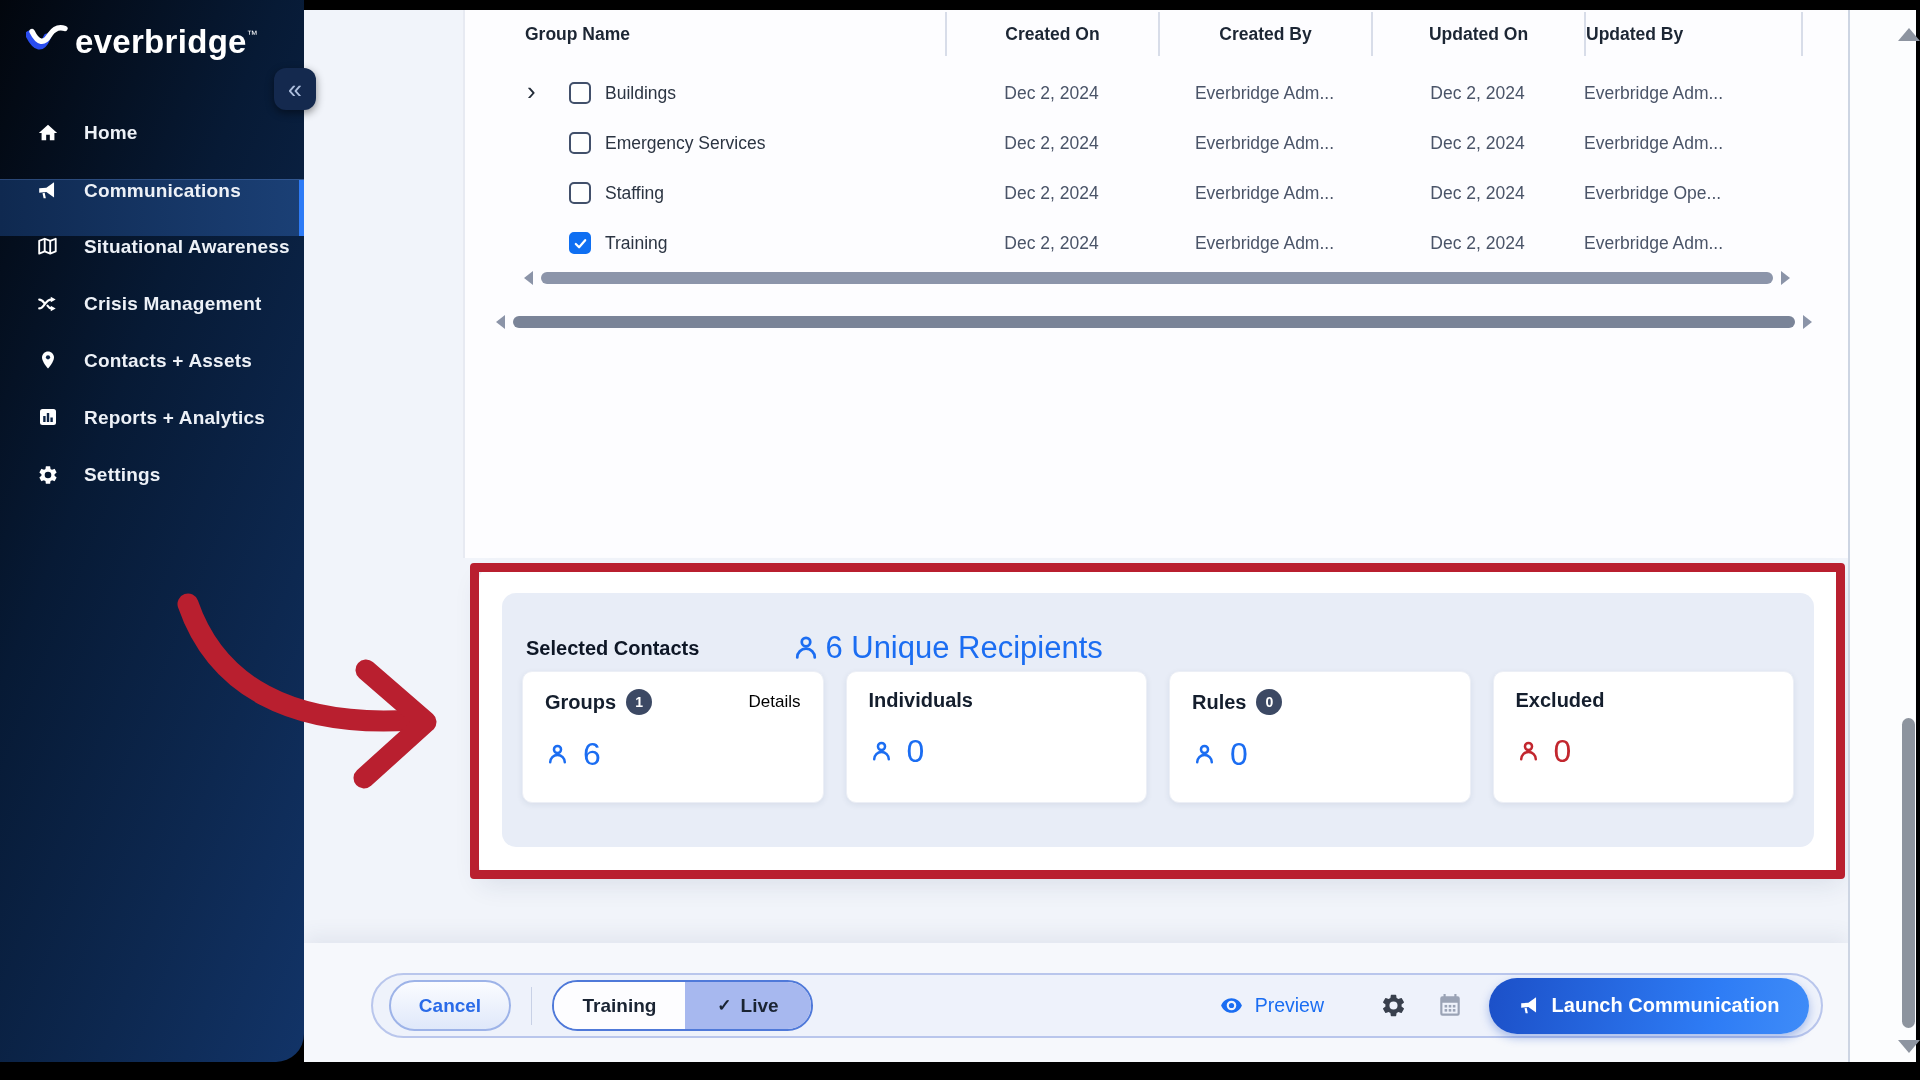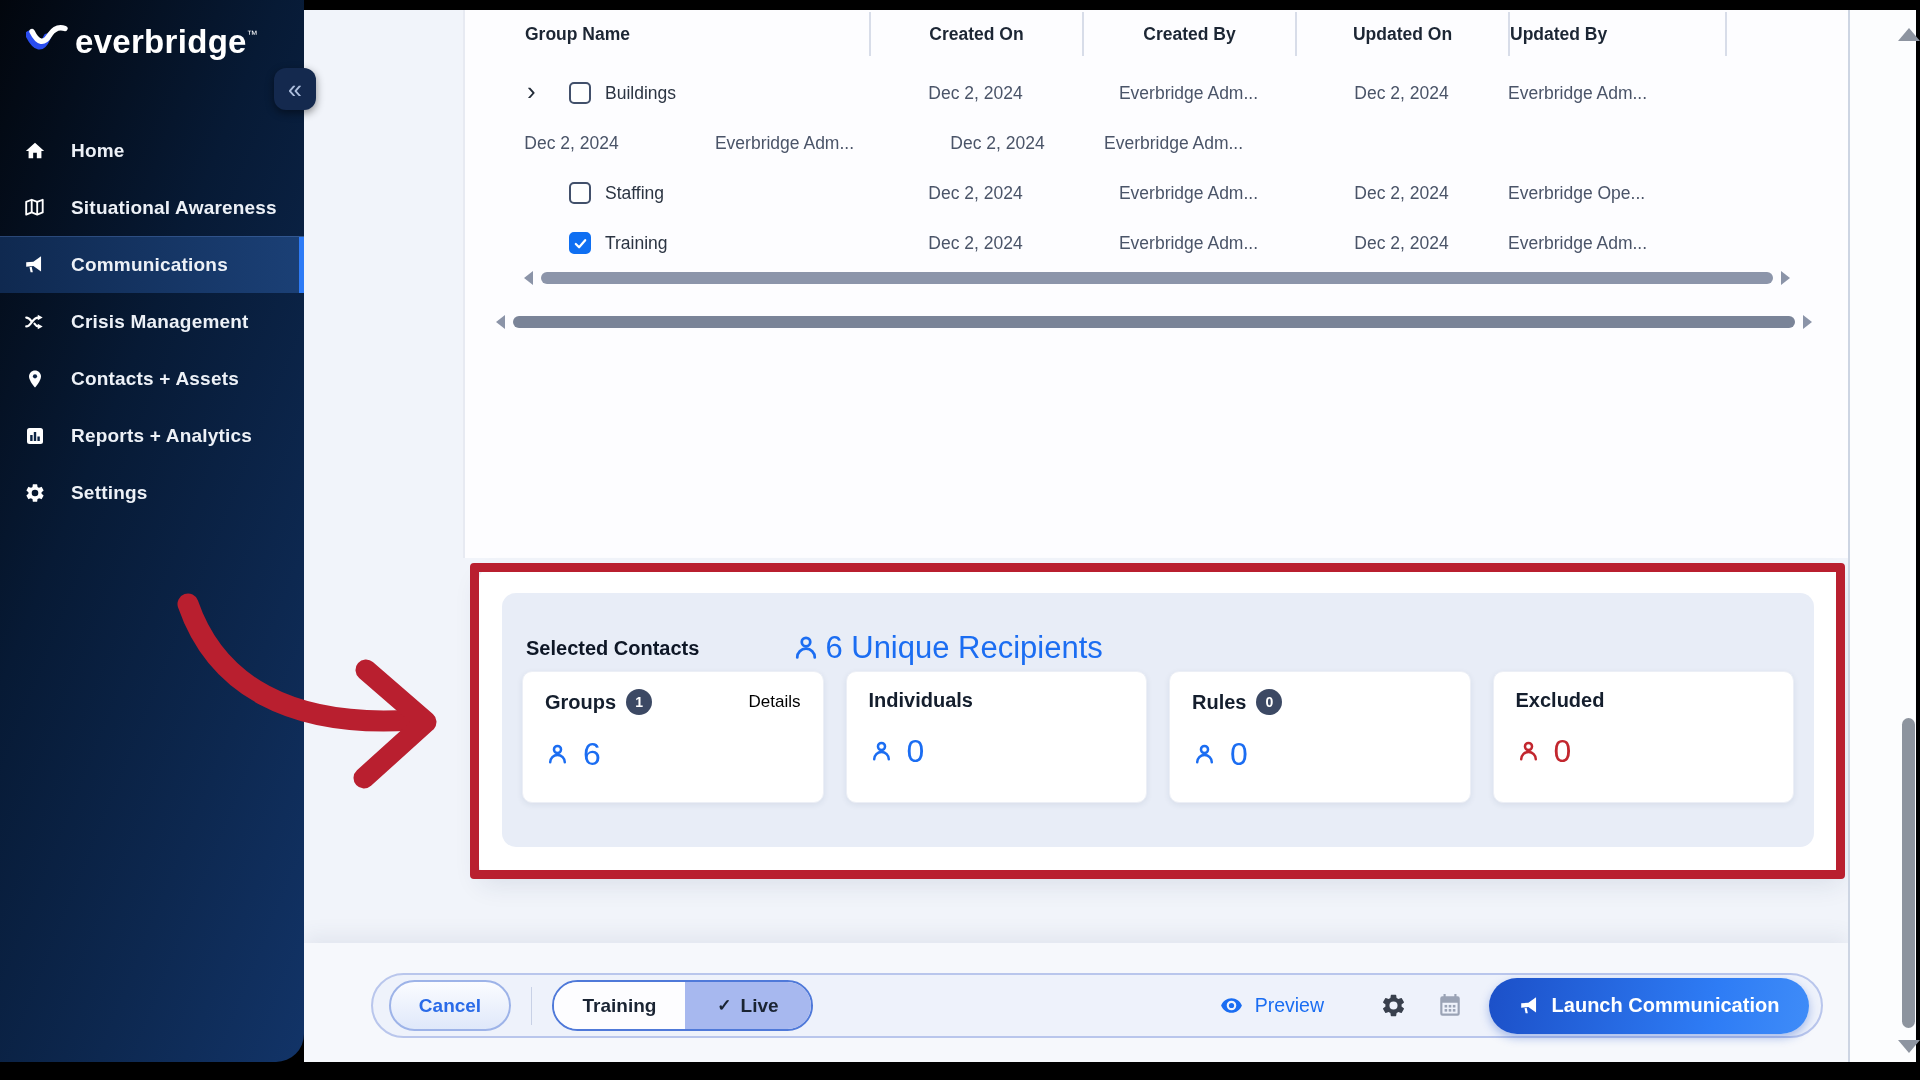--- a/index.html
+++ b/index.html
@@ -9,21 +9,21 @@
   
   .main-area { position:absolute; left:304px; top:10px; width:1544px; height:1052px; background:#f1f4fa; overflow:hidden; }
 
   
   .table-panel { position:absolute; left:159px; top:0; width:1385px; height:548px; background:#fdfdff; border-left:2px solid #e7eaf2; }
   .trow { display:flex; align-items:center; height:50px; }
   .thead { height:48px; }
   .thead .cell { font-weight:bold; color:#1c2634; font-size:17.5px; }
   .tbody { margin-top:10px; }
   .cell { flex:none; }
-  .c1 { width:404px; position:relative; display:flex; align-items:center; }
+  .c1 { width:480px; position:relative; display:flex; align-items:center; }
   .c2,.c3,.c4 { width:213px; text-align:center; }
   .c5 { width:217px; text-align:left; }
   .thead .c2,.thead .c3,.thead .c4,.thead .c5,.thead .c6 { border-left:2px solid #d8dde9; height:44px; line-height:44px; }
   .thead .c6 { width:2px; }
   .thead .c1 { padding-left:60px; }
   .row-label { font-size:17.5px; color:#2b3442; margin-left:14px; }
   .date-cell, .by-cell { font-size:17.5px; color:#4a5468; }
   .expander { position:absolute; left:62px; top:50%; transform:translateY(-58%); font-size:26px; color:#222b38; line-height:1; cursor:pointer; }
   .checkbox { width:22px; height:22px; margin-left:104px; border:2.2px solid #42506b; border-radius:5px; background:#fff; flex:none; display:flex; align-items:center; justify-content:center; }
   .checkbox.checked { background:#0f6ff2; border-color:#0f6ff2; }
@@ -87,21 +87,21 @@
   .vs-down { position:absolute; left:48px; top:1030px; width:0; height:0; border-left:11px solid transparent; border-right:11px solid transparent; border-top:13px solid #8d94a0; cursor:pointer; }
   .vs-thumb { position:absolute; left:52px; top:708px; width:13px; height:310px; border-radius:7px; background:#8d949e; cursor:pointer; }
 
   
   .sidebar { position:absolute; left:0; top:0; width:304px; height:1062px; background:linear-gradient(112deg,#02060d 0%,#071a35 38%,#0d2850 72%,#123468 100%); border-bottom-right-radius:28px; z-index:10; }
   .logo { display:flex; align-items:flex-start; padding:24px 9px 0 26px; }
   .logo-text { color:#fff; font-size:33px; font-weight:bold; letter-spacing:0.3px; margin-left:7px; line-height:1.1; }
   .logo-tm { color:#fff; font-size:11px; margin-top:4px; }
   .collapse-btn { position:absolute; left:274px; top:68px; width:42px; height:42px; border-radius:12px; background:#14294e; box-shadow:0 3px 8px rgba(0,0,0,0.45); color:#aebfdd; font-size:25px; display:flex; align-items:center; justify-content:center; cursor:pointer; z-index:12; }
   .nav { position:absolute; top:122px; left:0; width:100%; }
-  .nav-item { display:flex; align-items:center; height:57px; padding-left:23px; cursor:pointer; position:relative; }
+  .nav-item { display:flex; height:57px; padding-left:36px; cursor:pointer; position:relative; }
   .nav-item .nicon { width:24px; display:flex; justify-content:center; flex:none; }
   .nav-item .nlabel { color:#edf1f7; font-size:19px; font-weight:600; margin-left:24px; letter-spacing:0.2px; }
   .nav-item.active { background:linear-gradient(90deg,#0f2950,#1b4076); border-top:1px solid rgba(120,160,230,0.25); }
   .nav-item.active::after { content:""; position:absolute; right:0; top:0; width:5px; height:100%; background:#2e7bf6; }
 </style>
 </head>
 <body>
 
 <div class="screen">
 
@@ -124,20 +124,24 @@
             <span class="checkbox"></span>
             <span class="row-label">Buildings</span>
           </div>
           <div class="cell c2 date-cell">Dec 2, 2024</div>
           <div class="cell c3 by-cell">Everbridge Adm...</div>
           <div class="cell c4 date-cell">Dec 2, 2024</div>
           <div class="cell c5 by-cell">Everbridge Adm...</div>
         </div>
 
         <div class="trow">
+          <div class="cell c1">
+            <span class="checkbox"></span>
+            <span class="row-label">Emergency Services</span>
+          </div>
           <div class="cell c2 date-cell">Dec 2, 2024</div>
           <div class="cell c3 by-cell">Everbridge Adm...</div>
           <div class="cell c4 date-cell">Dec 2, 2024</div>
           <div class="cell c5 by-cell">Everbridge Adm...</div>
         </div>
 
         <div class="trow">
           <div class="cell c1">
             <span class="checkbox"></span>
             <span class="row-label">Staffing</span>
@@ -320,37 +324,37 @@
 
     <nav class="nav">
       <div class="nav-item">
         <span class="nicon">
             <svg width="22" height="22" viewBox="0 0 24 24">
               <path d="M10 20v-6h4v6h5v-8h3L12 3 2 12h3v8z" fill="#fff"></path>
             </svg>
           </span>
         <span class="nlabel">Home</span>
       </div>
+      <div class="nav-item active">
+        <span class="nicon">
+            <svg width="22" height="22" viewBox="0 0 20 20">
+              <polygon points="2,7.5 8.5,7 15.5,2 15.5,16 8.5,11 2,11.5" fill="#fff"></polygon>
+              <path d="M5 12l1 4.5h2L7 11.5z" fill="#fff"></path>
+            </svg>
+          </span>
+        <span class="nlabel">Communications</span>
+      </div>
       <div class="nav-item">
         <span class="nicon">
             <svg width="22" height="22" viewBox="0 0 20 20">
               <path d="M2 4.5 7 2.5 12 4.5 17 2.5 V14 L12 16 7 14 2 16 Z" fill="none" stroke="#fff" stroke-width="1.7" stroke-linejoin="round"></path>
               <path d="M7 2.5 V14 M12 4.5 V16" stroke="#fff" stroke-width="1.7"></path>
             </svg>
           </span>
         <span class="nlabel">Situational Awareness</span>
-      </div>
-      <div class="nav-item active">
-        <span class="nicon">
-            <svg width="22" height="22" viewBox="0 0 20 20">
-              <polygon points="2,7.5 8.5,7 15.5,2 15.5,16 8.5,11 2,11.5" fill="#fff"></polygon>
-              <path d="M5 12l1 4.5h2L7 11.5z" fill="#fff"></path>
-            </svg>
-          </span>
-        <span class="nlabel">Communications</span>
       </div>
       <div class="nav-item">
         <span class="nicon">
             <svg width="22" height="22" viewBox="0 0 20 20">
               <path d="M2 14 C7 14 7 6 13 6" fill="none" stroke="#fff" stroke-width="1.9" stroke-linecap="round"></path>
               <path d="M2 6 C4.5 6 5.5 7.5 6.5 9" fill="none" stroke="#fff" stroke-width="1.9" stroke-linecap="round"></path>
               <path d="M9.5 11.5 C10.5 13 11.5 14 13 14" fill="none" stroke="#fff" stroke-width="1.9" stroke-linecap="round"></path>
               <polygon points="12.5,3.5 17,6 12.5,8.5" fill="#fff"></polygon>
               <polygon points="12.5,11.5 17,14 12.5,16.5" fill="#fff"></polygon>
             </svg>

